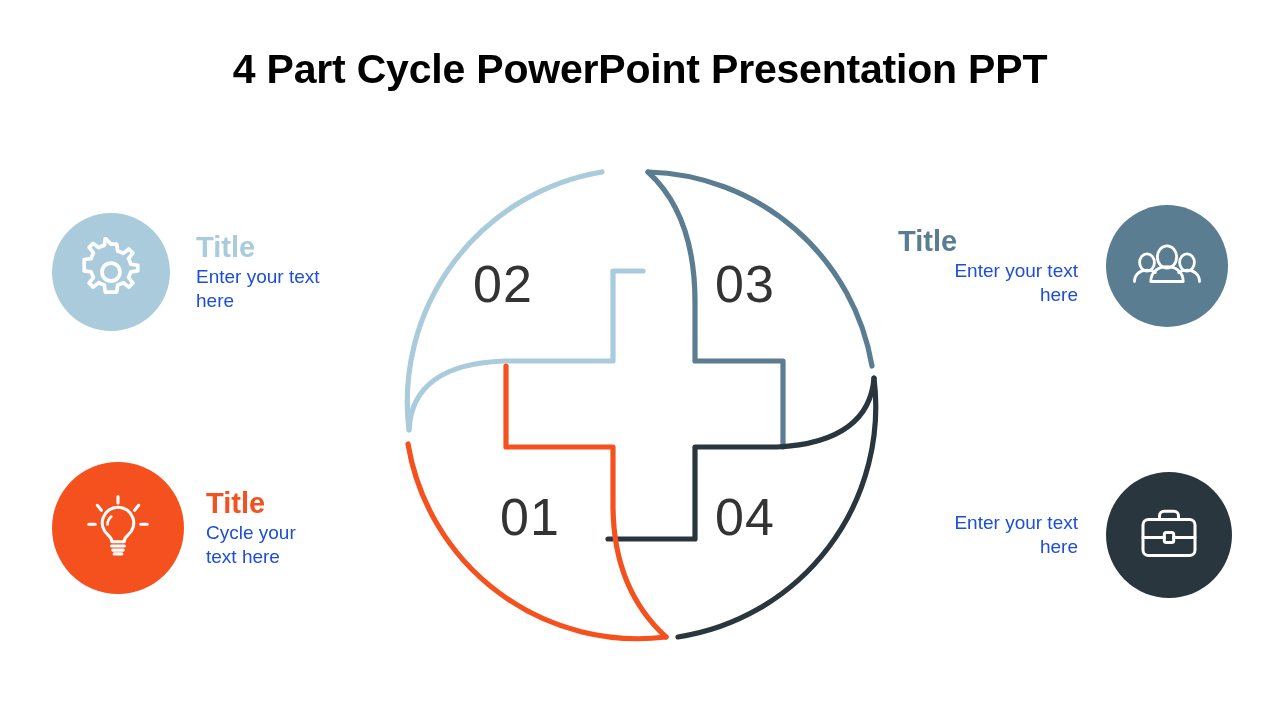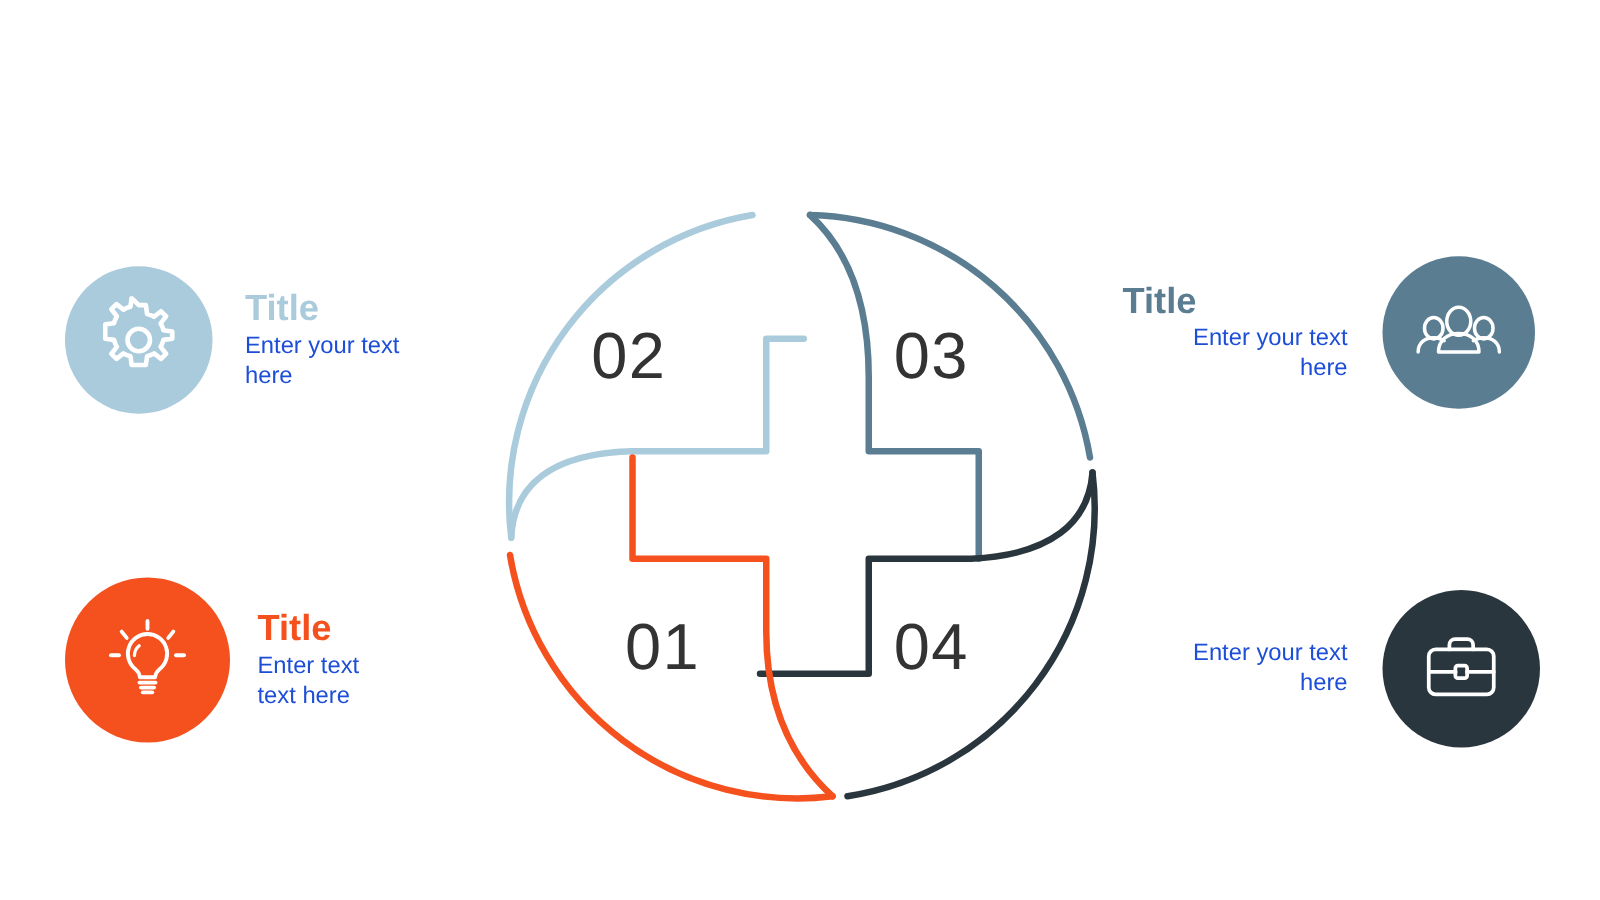--- a/index.html
+++ b/index.html
@@ -96,20 +96,21 @@
     fill: #333333;
     font-weight: 300;
     letter-spacing: 1px;
   }
 </style>
 </head>
 <body>
 
 <div id="slide">
 
+  <div id="page-title">4 Part Cycle PowerPoint Presentation PPT</div>
 
   <div class="side-item left" id="item-02">
     <div class="icon-circle" style="width:118px;height:118px;background:#A9CBDC;">
       <svg width="70" height="70" viewBox="0 0 64 64">
         <g fill="none" stroke="#FFFFFF" stroke-width="3.4" stroke-linejoin="round" stroke-linecap="round">
           <path d="M32 6.5 l5.2 0 0.9 6.4 a20 20 0 0 1 5.1 2.1 l5.1-4 3.7 3.7 -4 5.1 a20 20 0 0 1 2.1 5.1 l6.4 0.9 0 5.2 -6.4 0.9 a20 20 0 0 1 -2.1 5.1 l4 5.1 -3.7 3.7 -5.1-4 a20 20 0 0 1 -5.1 2.1 l-0.9 6.4 -5.2 0 -5.2 0 -0.9-6.4 a20 20 0 0 1 -5.1-2.1 l-5.1 4 -3.7-3.7 4-5.1 a20 20 0 0 1 -2.1-5.1 l-6.4-0.9 0-5.2 0-5.2 6.4-0.9 a20 20 0 0 1 2.1-5.1 l-4-5.1 3.7-3.7 5.1 4 a20 20 0 0 1 5.1-2.1 l0.9-6.4 z"></path>
           <circle cx="32" cy="32" r="8.2"></circle>
         </g>
       </svg>
     </div>
@@ -135,21 +136,21 @@
           <path d="M49.4 12.9 l-3.4 4.2"></path>
           <path d="M7.4 28.8 l5.4 0"></path>
           <path d="M56.6 28.8 l-5.4 0"></path>
           <path d="M26.4 22.4 a8.6 8.6 0 0 0 -3.2 6.6" stroke-width="2.2"></path>
         </g>
       </svg>
     </div>
     <div class="item-text align-left" style="margin-left:22px;width:175px;">
       <div class="item-title" style="color:#F4511E;">Title</div>
       <div class="item-body">
-        <span>Enter text</span><br>
+        <span>Cycle your</span><br>
         <span>text here</span>
       </div>
     </div>
   </div>
 
   <div class="side-item right" id="item-03">
     <div class="item-text align-right" style="margin-right:28px;width:180px;">
       <div class="item-title" style="color:#5A7D91;align-self:flex-start;">Title</div>
       <div class="item-body" style="text-align:right;">
         <span>Enter your text</span><br>

